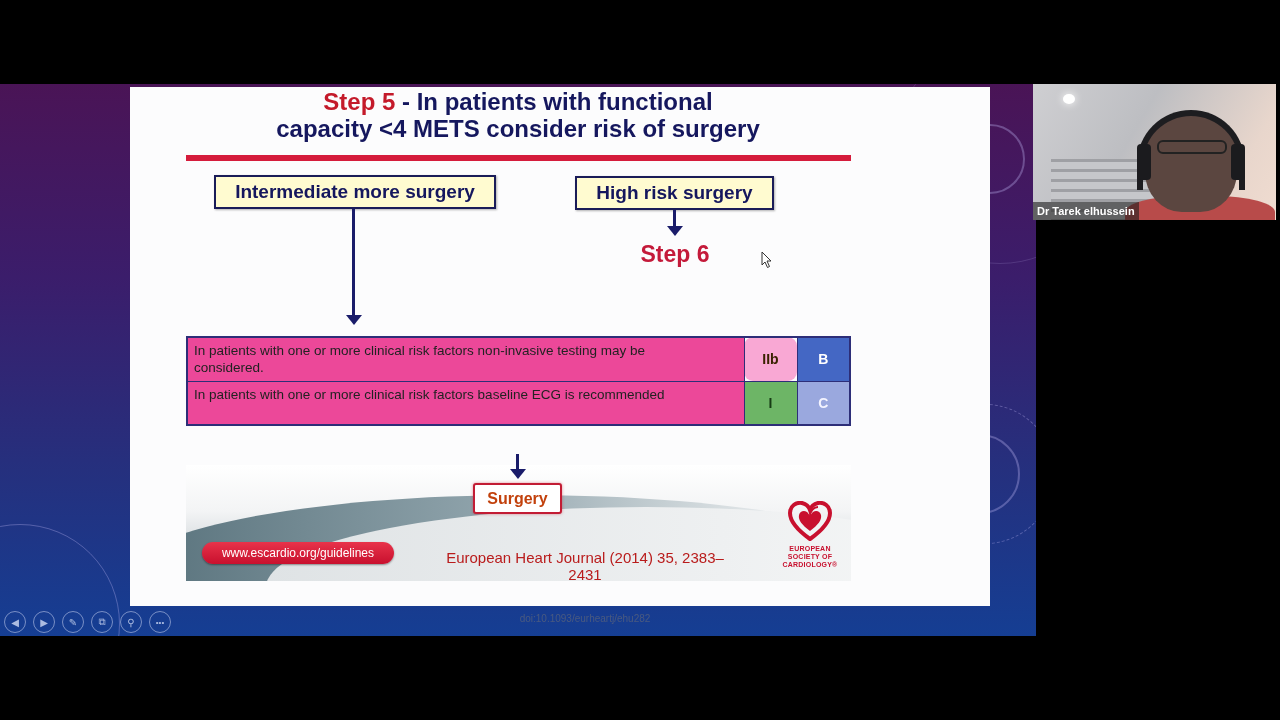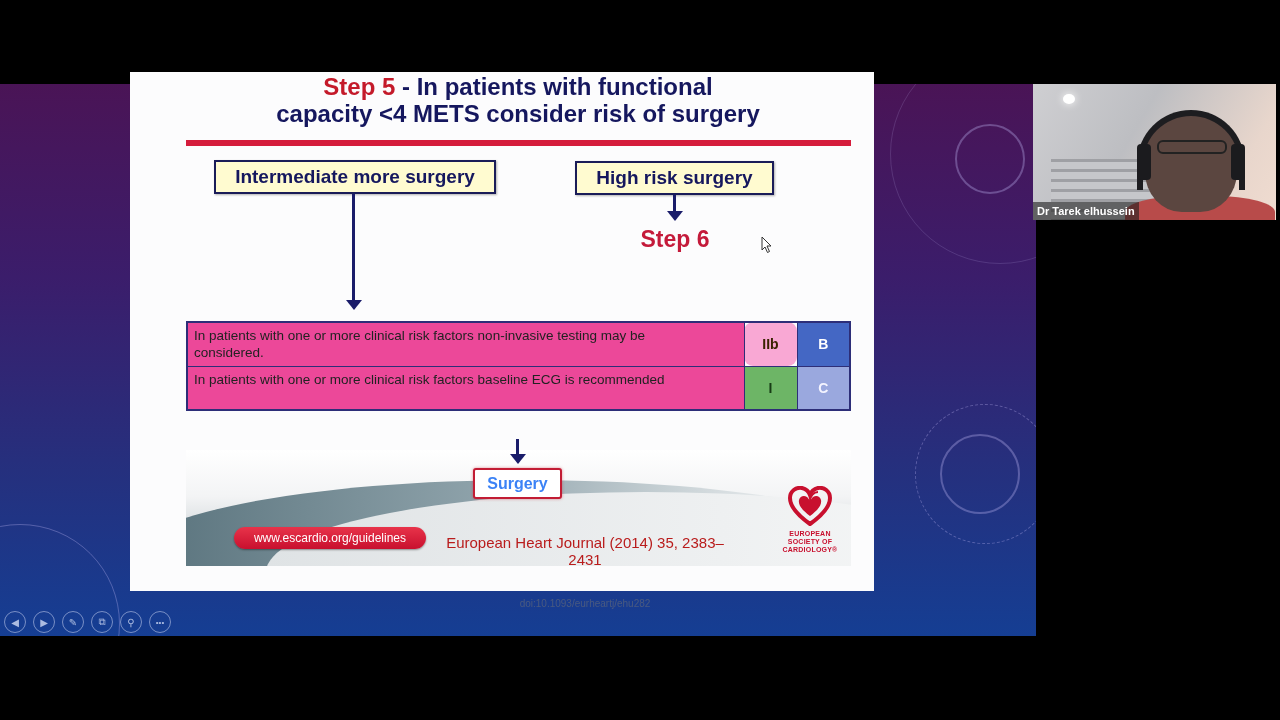--- a/index.html
+++ b/index.html
@@ -10,21 +10,21 @@
     .stage {
       position: absolute; left: 0; top: 84px; width: 1036px; height: 552px;
       background: linear-gradient(180deg, #4a1456 0%, #3b1d6b 35%, #25307e 70%, #153e93 100%);
       overflow: hidden;
     }
     .deco-circle { position: absolute; border-radius: 50%; border: 2px solid rgba(190,180,240,0.35); }
     .deco-dash { position: absolute; border-radius: 50%; border: 1px dashed rgba(190,180,240,0.35); }
 
     
     .slide {
-      position: absolute; left: 130px; top: 72px; width: 744px; height: 519px;
+      position: absolute; left: 130px; top: 87px; width: 860px; height: 519px;
       background: #fcfcfd;
     }
     .title {
       position: absolute; left: 0; top: 0; width: 776px; text-align: center;
       font-weight: bold; font-size: 24px; line-height: 27px; color: #15175e; padding-top: 1px;
     }
     .title .red { color: #c41a2a; }
     .redline { position: absolute; left: 56px; top: 68px; width: 665px; height: 6px; background: #d51c3c; }
 
     .box {
@@ -61,29 +61,28 @@
       position: absolute; left: -60px; top: 30px; width: 800px; height: 160px;
       border-radius: 50%; background: linear-gradient(90deg, #56707a 0%, #8fa3ab 45%, #e4e8ea 80%);
     }
     .footer-wave .swoosh2 {
       position: absolute; left: 80px; top: 42px; width: 760px; height: 160px;
       border-radius: 50%; background: linear-gradient(90deg, #dfe3e5 0%, #eef0f1 60%, #f8f9f9 100%);
     }
     .surgery-box {
       position: absolute; left: 343px; top: 396px; width: 89px; height: 31px;
       background: #fff; border: 2px solid #c21c34; border-radius: 3px;
-      font-weight: bold; font-size: 16px; color: #3b82f6; text-align: center; line-height: 27px;
+      font-weight: bold; font-size: 16px; color: #c2410c; text-align: center; line-height: 27px;
       box-shadow: 0 0 3px rgba(200,30,50,0.5);
     }
     .url-pill {
       position: absolute; left: 72px; top: 455px; width: 192px; height: 22px;
       background: linear-gradient(180deg, #e8334a 0%, #c8102e 100%); border-radius: 11px;
       color: #fff; font-size: 12px; text-align: center; line-height: 22px;
       box-shadow: 0 1px 2px rgba(0,0,0,0.4);
-      margin-left: 32px;
     }
     .journal { position: absolute; left: 310px; top: 462px; width: 290px; text-align: center; font-size: 15px; color: #b91c1c; }
     .doi { position: absolute; left: 310px; top: 478px; width: 290px; text-align: center; font-size: 10px; color: #4a5a80; margin-top: 48px; }
     .esc-logo { position: absolute; left: 645px; top: 414px; width: 70px; text-align: center; }
     .esc-text { font-size: 7px; line-height: 8px; font-weight: bold; color: #c8102e; letter-spacing: 0.2px; }
 
     .cursor { position: absolute; left: 761px; top: 248px; }
 
     
     .controls { position: absolute; left: 4px; top: 611px; display: flex; gap: 6px; }

